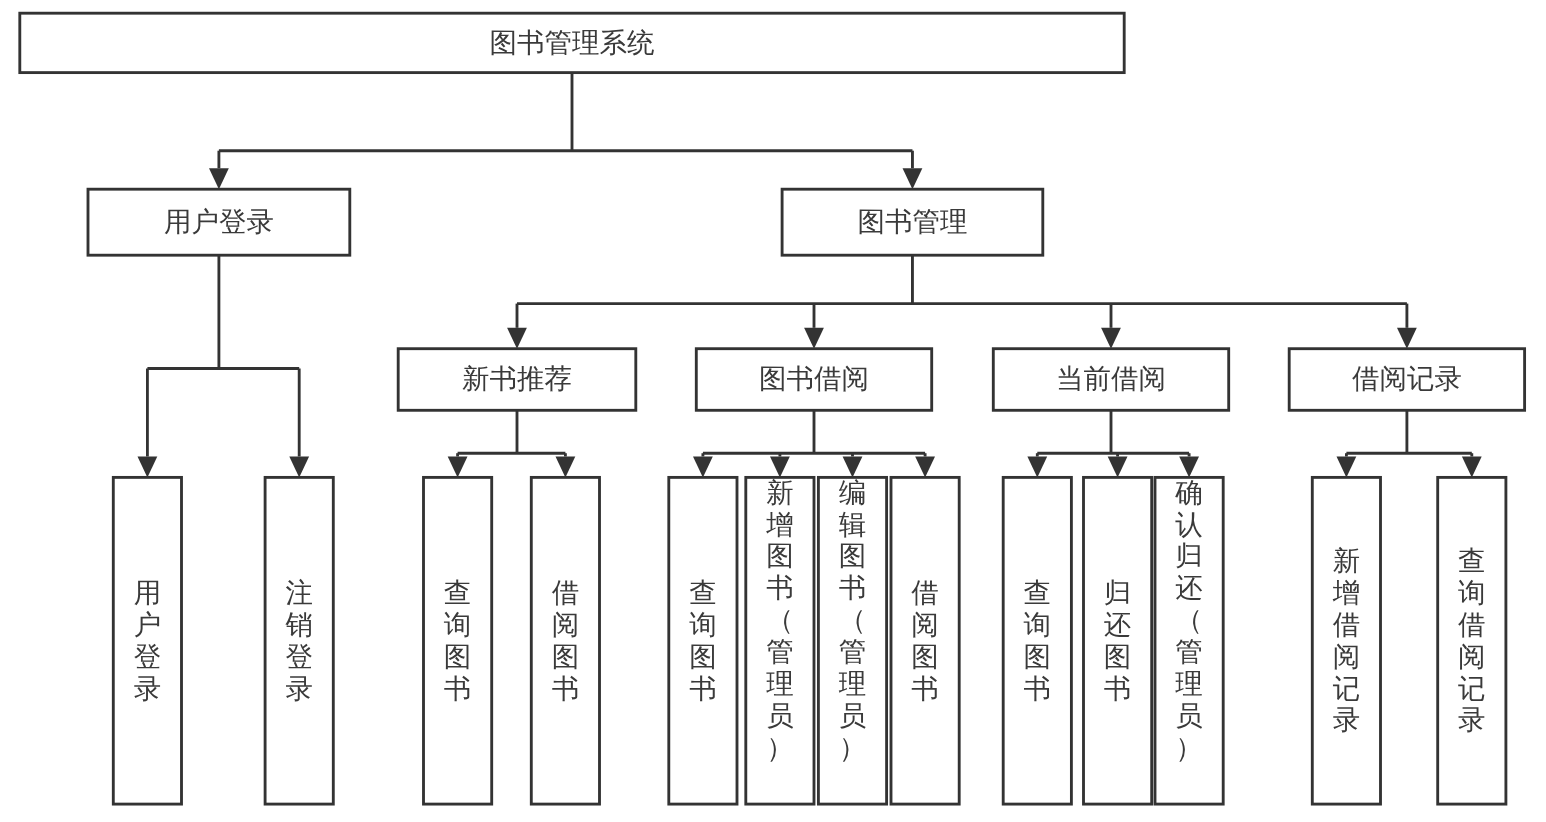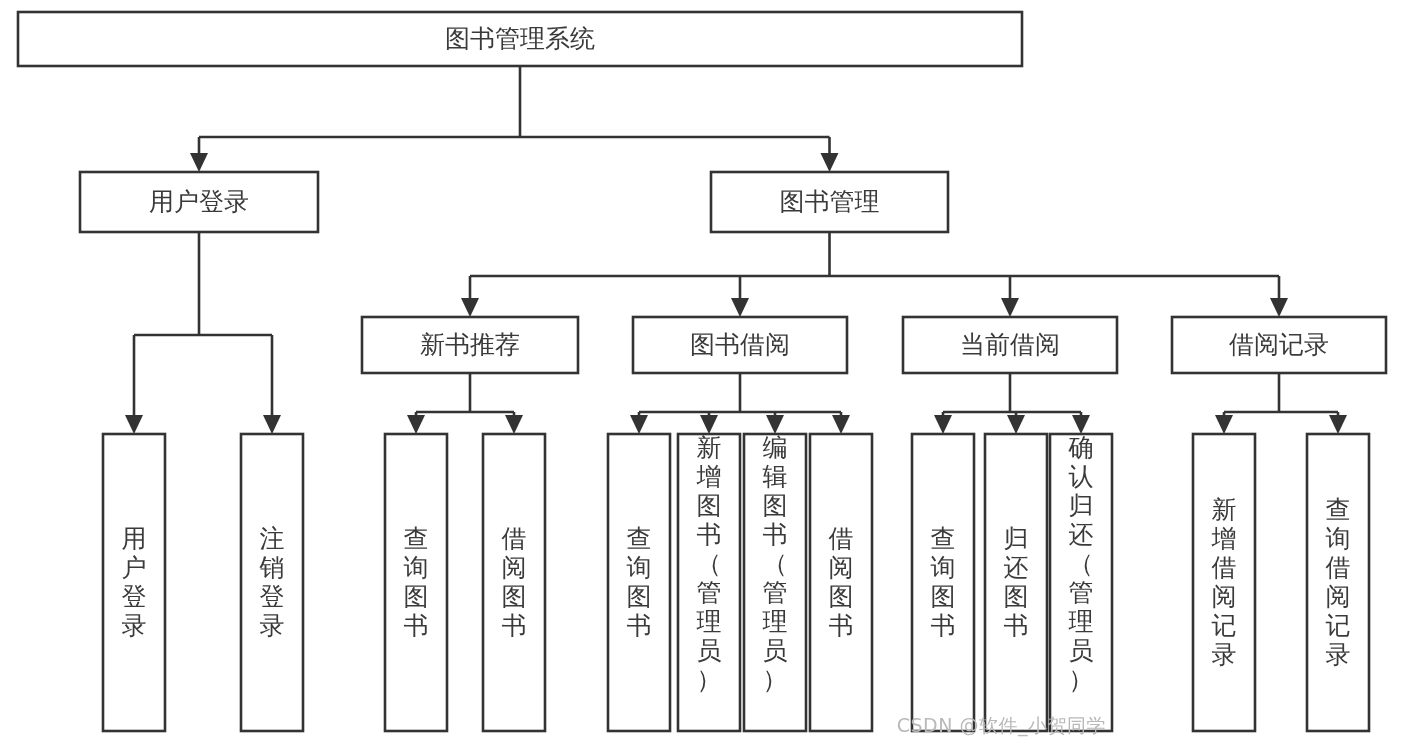--- a/index.html
+++ b/index.html
@@ -202,14 +202,13 @@
         <g>
           <rect x="1193" y="434" width="62" height="297" class="node-box"></rect>
           <text x="1224" class="node-label-v"><tspan x="1224" y="518.12">新</tspan><tspan x="1224" y="547.12">增</tspan><tspan x="1224" y="576.12">借</tspan><tspan x="1224" y="605.12">阅</tspan><tspan x="1224" y="634.12">记</tspan><tspan x="1224" y="663.12">录</tspan></text>
         </g>
         <g>
           <rect x="1307" y="434" width="62" height="297" class="node-box"></rect>
           <text x="1338" class="node-label-v"><tspan x="1338" y="518.12">查</tspan><tspan x="1338" y="547.12">询</tspan><tspan x="1338" y="576.12">借</tspan><tspan x="1338" y="605.12">阅</tspan><tspan x="1338" y="634.12">记</tspan><tspan x="1338" y="663.12">录</tspan></text>
         </g>
       </g>
   </svg>
-  <div class="watermark">CSDN @软件_小贺同学</div>
 </div>
 
 </body></html>

